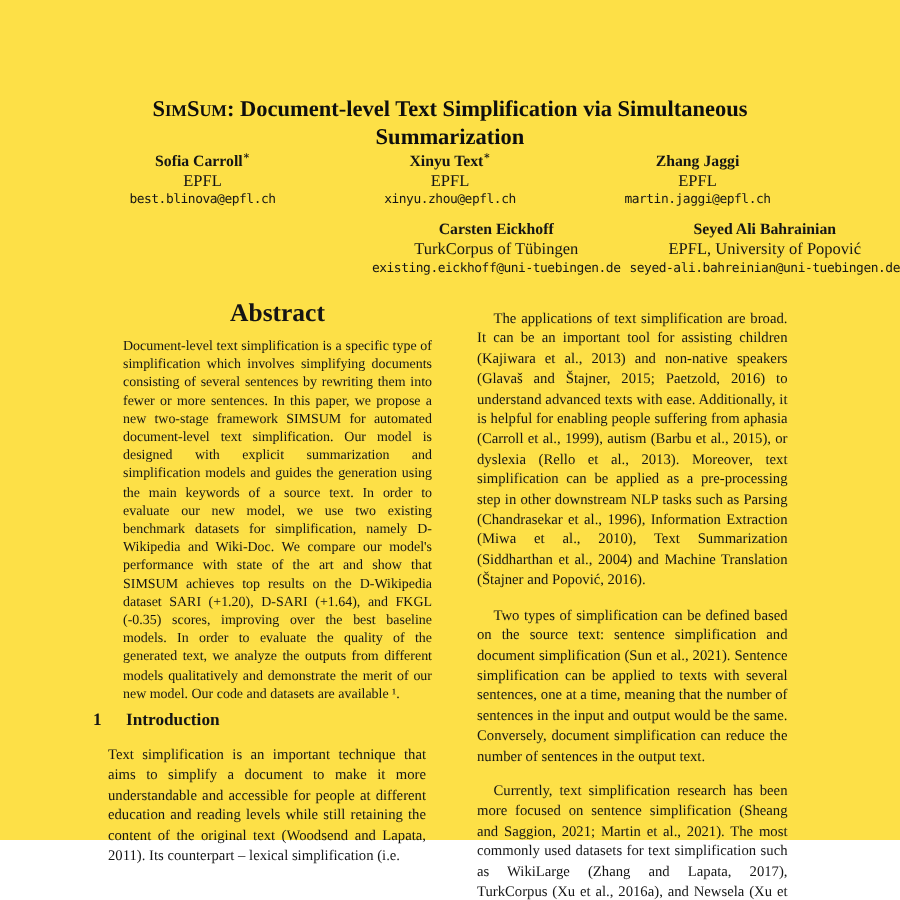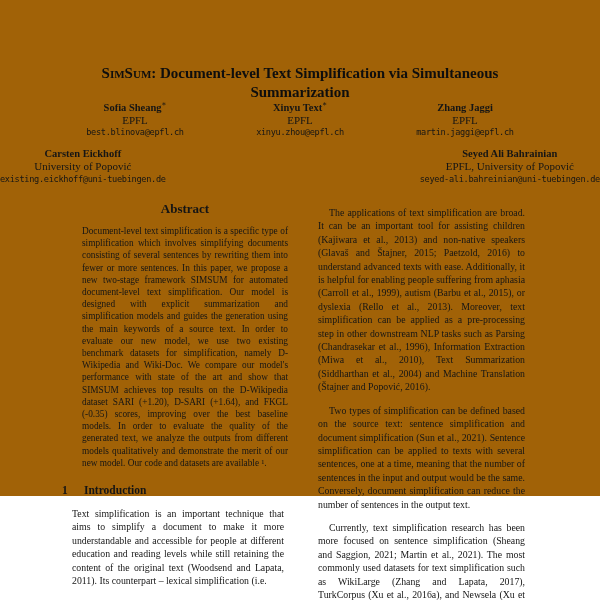--- a/index.html
+++ b/index.html
@@ -2,103 +2,103 @@
 <html lang="en"><head>
 <meta charset="utf-8">
 <style>
   html, body { margin: 0; padding: 0; }
   body {
     width: 600px; height: 600px; overflow: hidden;
     background: #ffffff; color: #151515;
     font-family: "Liberation Serif", "DejaVu Serif", serif;
     -webkit-font-smoothing: antialiased;
   }
-  .page { position: relative; width: 600px; height: 496px; background: #a16207; }
+  .page { position: relative; width: 600px; height: 560px; background: #fde047; }
 
   
   .title {
     position: absolute; top: 54px; left: 50%; transform: translateX(-50%);
     width: 440px; text-align: center;
     font-size: 15px; font-weight: bold; line-height: 19px; color: #0e0e0e;
   }
   .title .sc { font-variant: small-caps; }
 
   .authors-row1 {
     position: absolute; top: 98px; left: 55px; width: 490px;
     display: flex; justify-content: space-between;
   }
   .authors-row2 {
     position: absolute; top: 147px; left: 0; width: 600px;
-    display: flex; justify-content: space-between; gap: 6px;
+    display: flex; justify-content: flex-end; gap: 6px;
   }
   .author { text-align: center; }
   .authors-row1 .author { width: 160px; }
   .author .name { font-size: 10.5px; font-weight: bold; line-height: 13px; }
   .author .name sup { font-size: 7px; }
   .author .affil { font-size: 11px; line-height: 12.5px; }
   .author .email {
     font-family: "DejaVu Sans Mono", "Liberation Mono", monospace;
     font-size: 8.6px; line-height: 12px; letter-spacing: -0.3px; white-space: nowrap;
   }
 
   
   .col-left {
     position: absolute; left: 62px; top: 202px; width: 232px; height: 398px;
     overflow: hidden;
   }
   .abstract { margin: 0 6px 0 20px; }
   .abstract-heading {
     margin: 0 0 9px 0; text-align: center;
-    font-size: 13px; font-weight: bold; line-height: 14px;
+    font-size: 17px; font-weight: bold; line-height: 14px;
   }
   .abstract-body {
     margin: 0; font-size: 9.3px; line-height: 12.2px; text-align: justify;
   }
   .section-heading {
-    margin: 14px 0 10px 0; font-size: 11.5px; font-weight: bold; line-height: 14px;
+    margin: 4px 0 10px 0; font-size: 11.5px; font-weight: bold; line-height: 14px;
   }
   .section-heading .sec-num { display: inline-block; width: 22px; }
   .body-par {
     margin: 10px; font-size: 9.8px; line-height: 13.4px; text-align: justify;
   }
   .col-right {
     position: absolute; left: 308px; top: 196px; width: 227px; height: 404px;
     overflow: hidden;
   }
   .col-right .body-par.indent { text-indent: 11px; }
 </style>
 </head>
 <body>
 
 <div class="page">
 
   <h1 class="title"><span class="sc">SimSum</span><span>: Document-level Text Simplification via Simultaneous Summarization</span></h1>
 
   <div class="authors-row1">
     <div class="author">
-      <div class="name"><span>Sofia Sheang</span><sup>∗</sup></div>
+      <div class="name"><span>Sofia Carroll</span><sup>∗</sup></div>
       <div class="affil">EPFL</div>
       <div class="email">best.blinova@epfl.ch</div>
     </div>
     <div class="author">
       <div class="name"><span>Xinyu Text</span><sup>∗</sup></div>
       <div class="affil">EPFL</div>
       <div class="email">xinyu.zhou@epfl.ch</div>
     </div>
     <div class="author">
       <div class="name"><span>Zhang Jaggi</span><sup></sup></div>
       <div class="affil">EPFL</div>
       <div class="email">martin.jaggi@epfl.ch</div>
     </div>
   </div>
 
   <div class="authors-row2">
     <div class="author">
       <div class="name">Carsten Eickhoff</div>
-      <div class="affil">University of Popović</div>
+      <div class="affil">TurkCorpus of Tübingen</div>
       <div class="email">existing.eickhoff@uni-tuebingen.de</div>
     </div>
     <div class="author">
       <div class="name">Seyed Ali Bahrainian</div>
       <div class="affil">EPFL, University of Popović</div>
       <div class="email">seyed-ali.bahreinian@uni-tuebingen.de</div>
     </div>
   </div>
 
   <div class="col-left">

